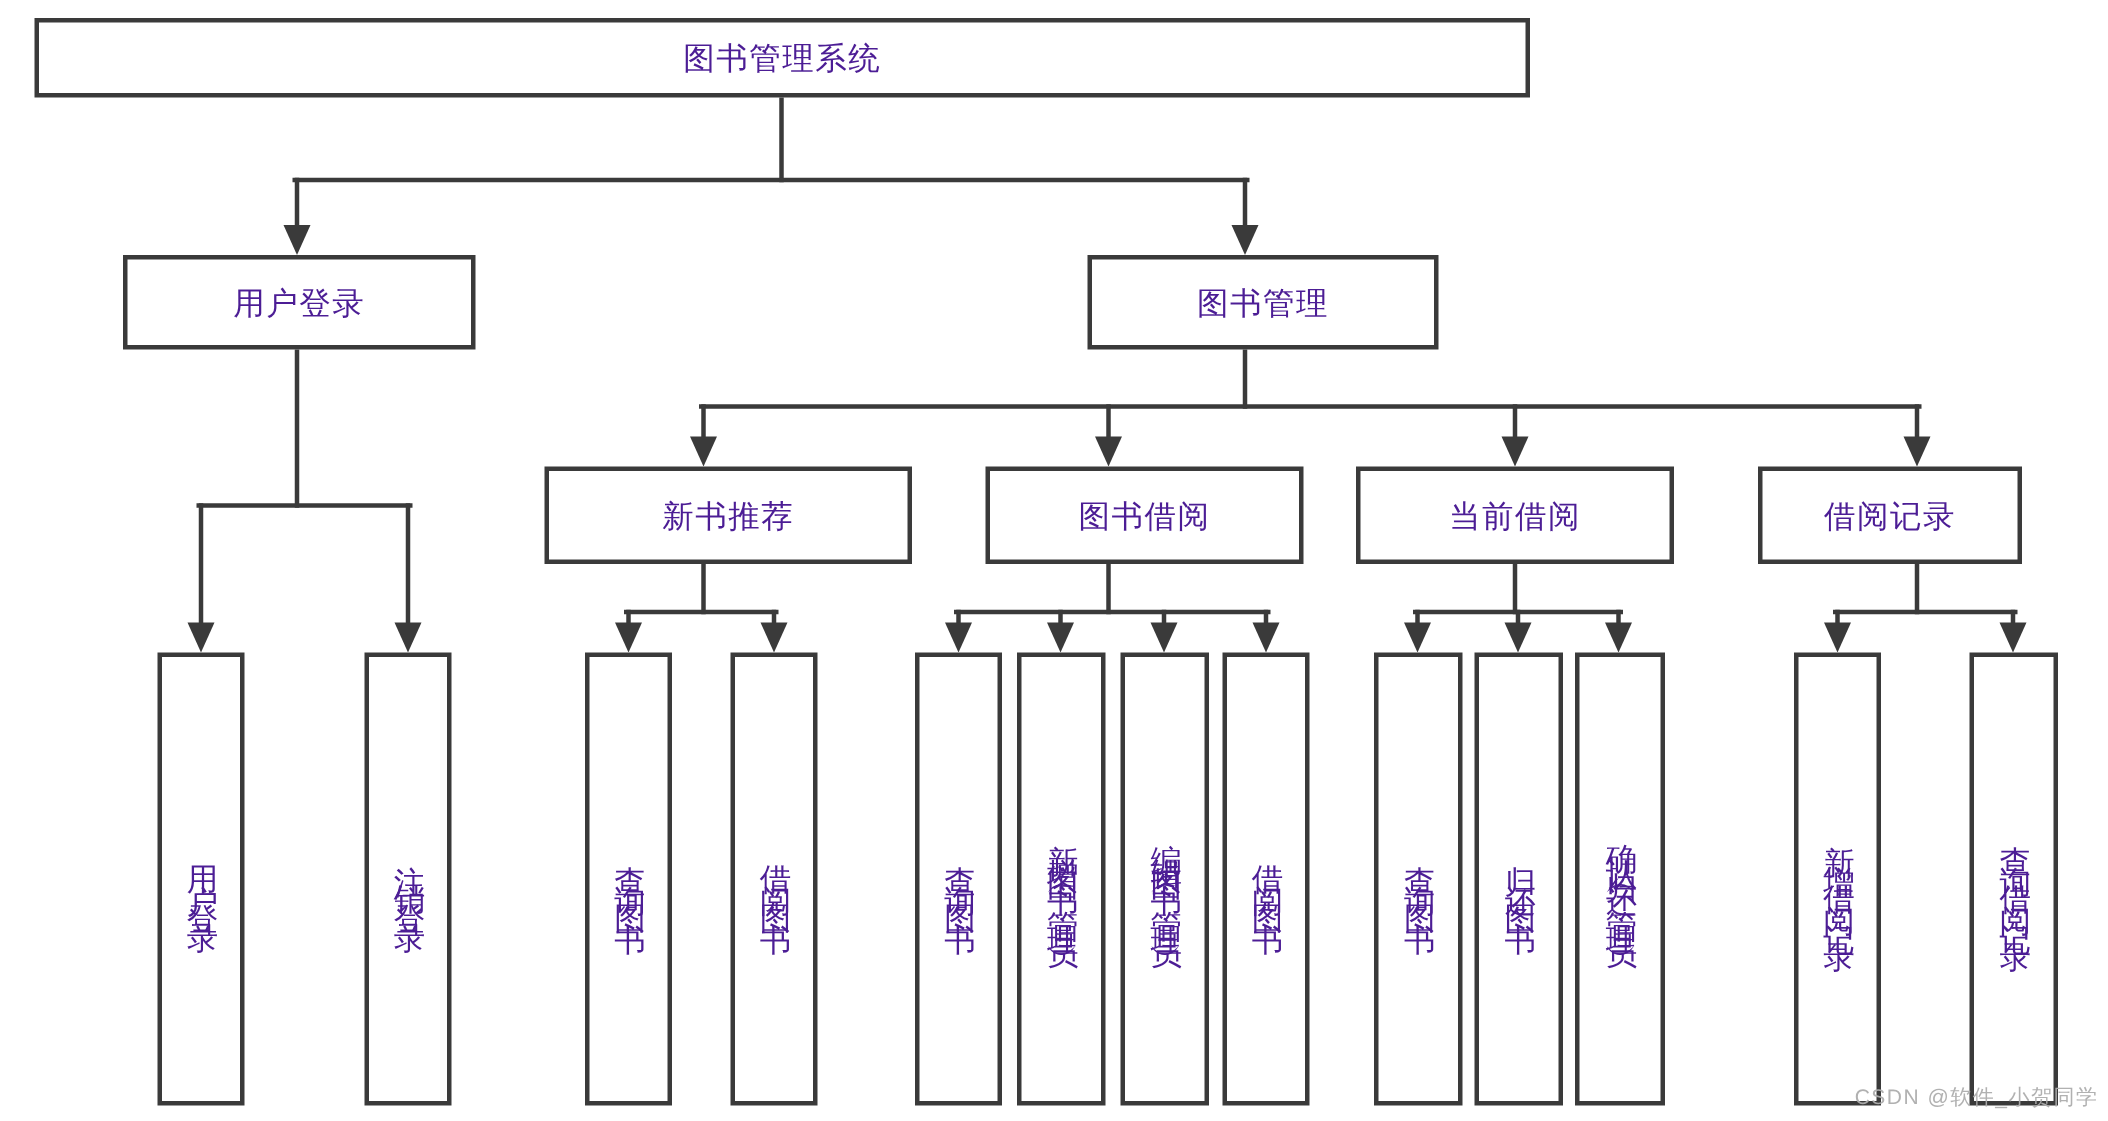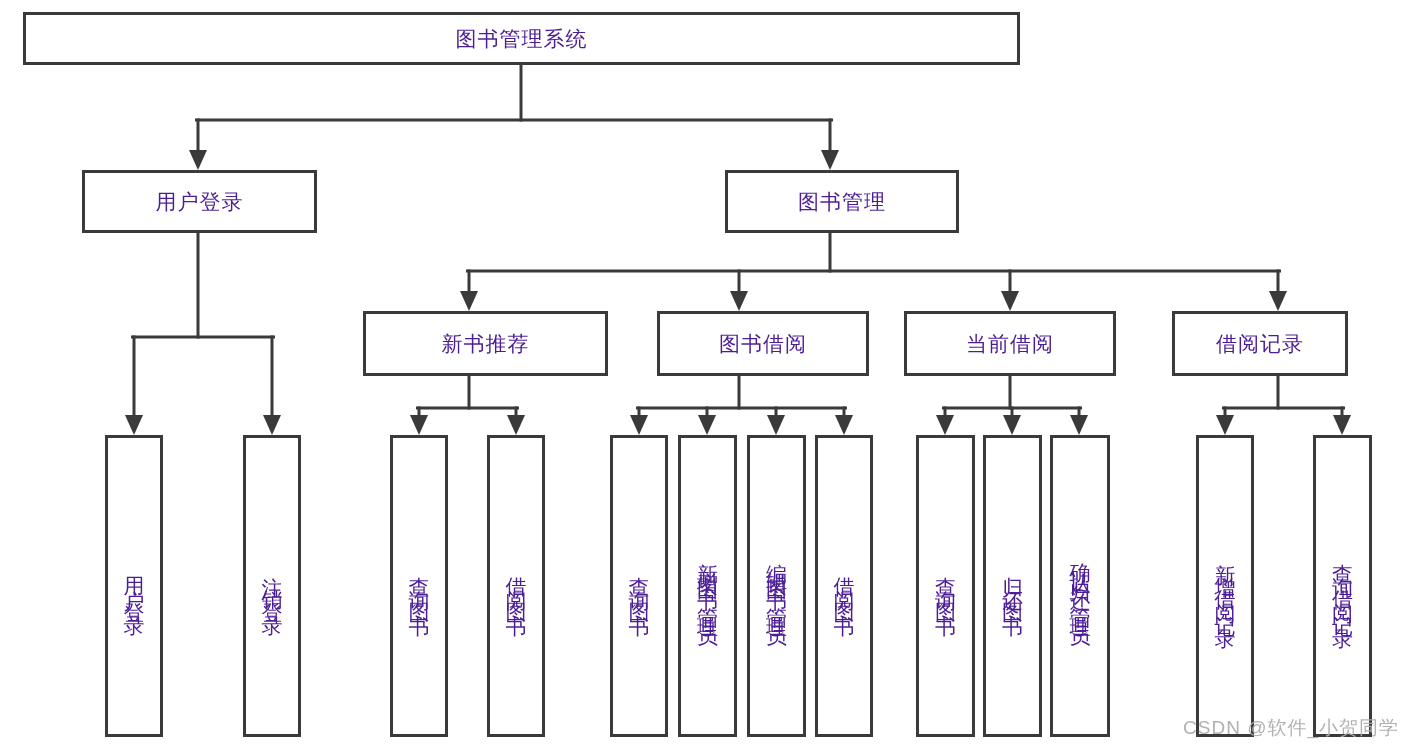--- a/index.html
+++ b/index.html
@@ -31,21 +31,21 @@
     writing-mode:vertical-rl;
     letter-spacing:13px;
     white-space:normal;
   }
   .node.v.long .lbl{
     letter-spacing:9px;
   }
   .watermark{
     position:absolute;
     right:6px;bottom:6px;
-    font-size:19px;
+    font-size:14px;
     letter-spacing:1px;
     color:rgba(173,173,173,0.95);
     pointer-events:none;
   }
 </style>
 </head>
 <body>
 
 <div class="canvas">
 

